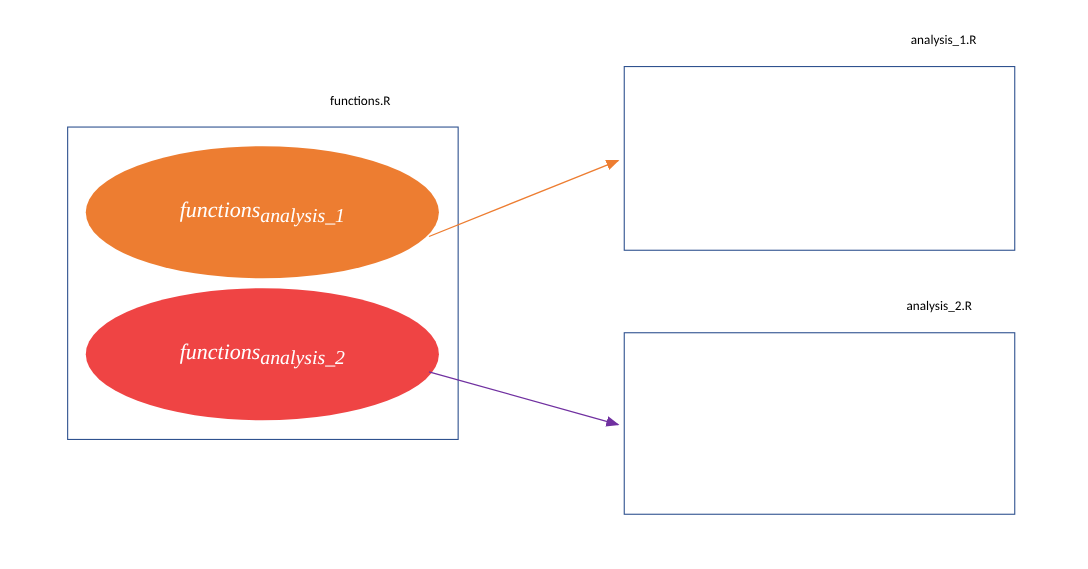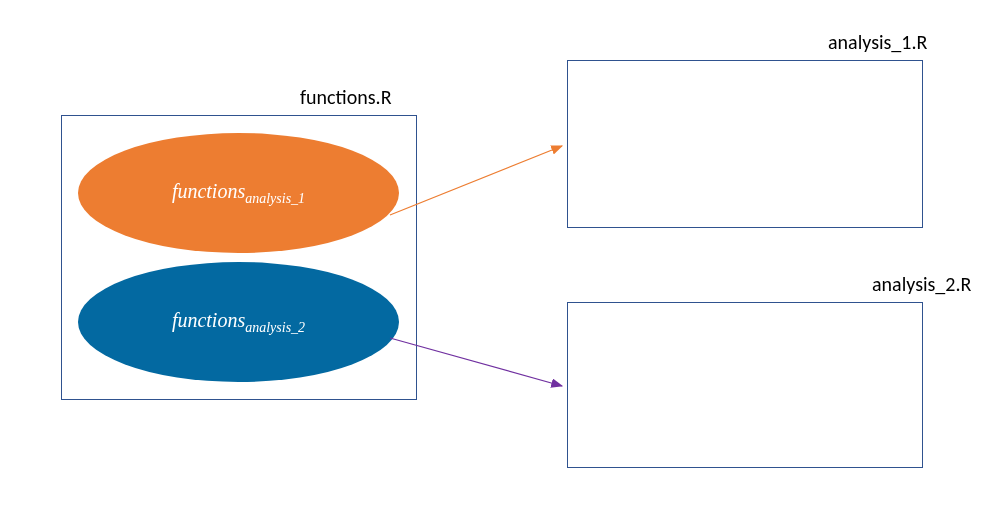--- a/index.html
+++ b/index.html
@@ -11,39 +11,39 @@
     font-family: "Calibri", "Segoe UI", sans-serif;
     position: relative;
   }
   .box {
     position: absolute;
     border: 1.5px solid;
     box-sizing: border-box;
   }
   .label {
     position: absolute;
-    font-size: 20px;
+    font-size: 12px;
     color: #000;
   }
   .ellipse {
     position: absolute;
     border-radius: 50%;
     color: #fff;
     display: flex;
     align-items: center;
     justify-content: center;
   }
   .ellipse-text {
     font-family: "Cambria Math", "Times New Roman", serif;
     font-style: italic;
     font-size: 20px;
     white-space: nowrap;
   }
   .ellipse-text .sub {
-    font-size: 14px;
+    font-size: 18px;
     vertical-align: sub;
   }
   svg.arrows {
     position: absolute;
     left: 0;
     top: 0;
     width: 989px;
     height: 517px;
     pointer-events: none;
   }
@@ -54,33 +54,33 @@
 <div class="box" style="left:61px; top:115px; width:356px; height:285px; border-color:#2F528F;"></div>
 
 <div class="label" style="left:300px; top:85px;text-align:center;">functions.R</div>
 
 <div class="ellipse" style="left:78px; top:133px; width:321px; height:120px; background:#ED7D31;">
   <span class="ellipse-text">
     <span>functions</span><span class="sub">analysis_1</span>
   </span>
 </div>
 
-<div class="ellipse" style="left:78px; top:262px; width:321px; height:120px; background:#0369a1;">
+<div class="ellipse" style="left:78px; top:262px; width:321px; height:120px; background:#ef4444;">
   <span class="ellipse-text">
     <span>functions</span><span class="sub">analysis_2</span>
   </span>
 </div>
 
 <div class="box" style="left:567px; top:60px; width:356px; height:168px; border-color:#2F528F;"></div>
 
 <div class="label" style="left:828px; top:30px;">analysis_1.R</div>
 
 <div class="box" style="left:567px; top:302px; width:356px; height:166px; border-color:#2F528F;"></div>
 
-<div class="label" style="left:872px; top:272px;">analysis_2.R</div>
+<div class="label" style="left:824px; top:272px;">analysis_2.R</div>
 
 <svg class="arrows">
   <defs>
     <marker id="arrowhead-orange" markerWidth="10" markerHeight="8" refX="9" refY="4" orient="auto">
       <polygon points="0 0, 10 4, 0 8" fill="#ED7D31"></polygon>
     </marker>
     <marker id="arrowhead-purple" markerWidth="10" markerHeight="8" refX="9" refY="4" orient="auto">
       <polygon points="0 0, 10 4, 0 8" fill="#7030A0"></polygon>
     </marker>
   </defs>

